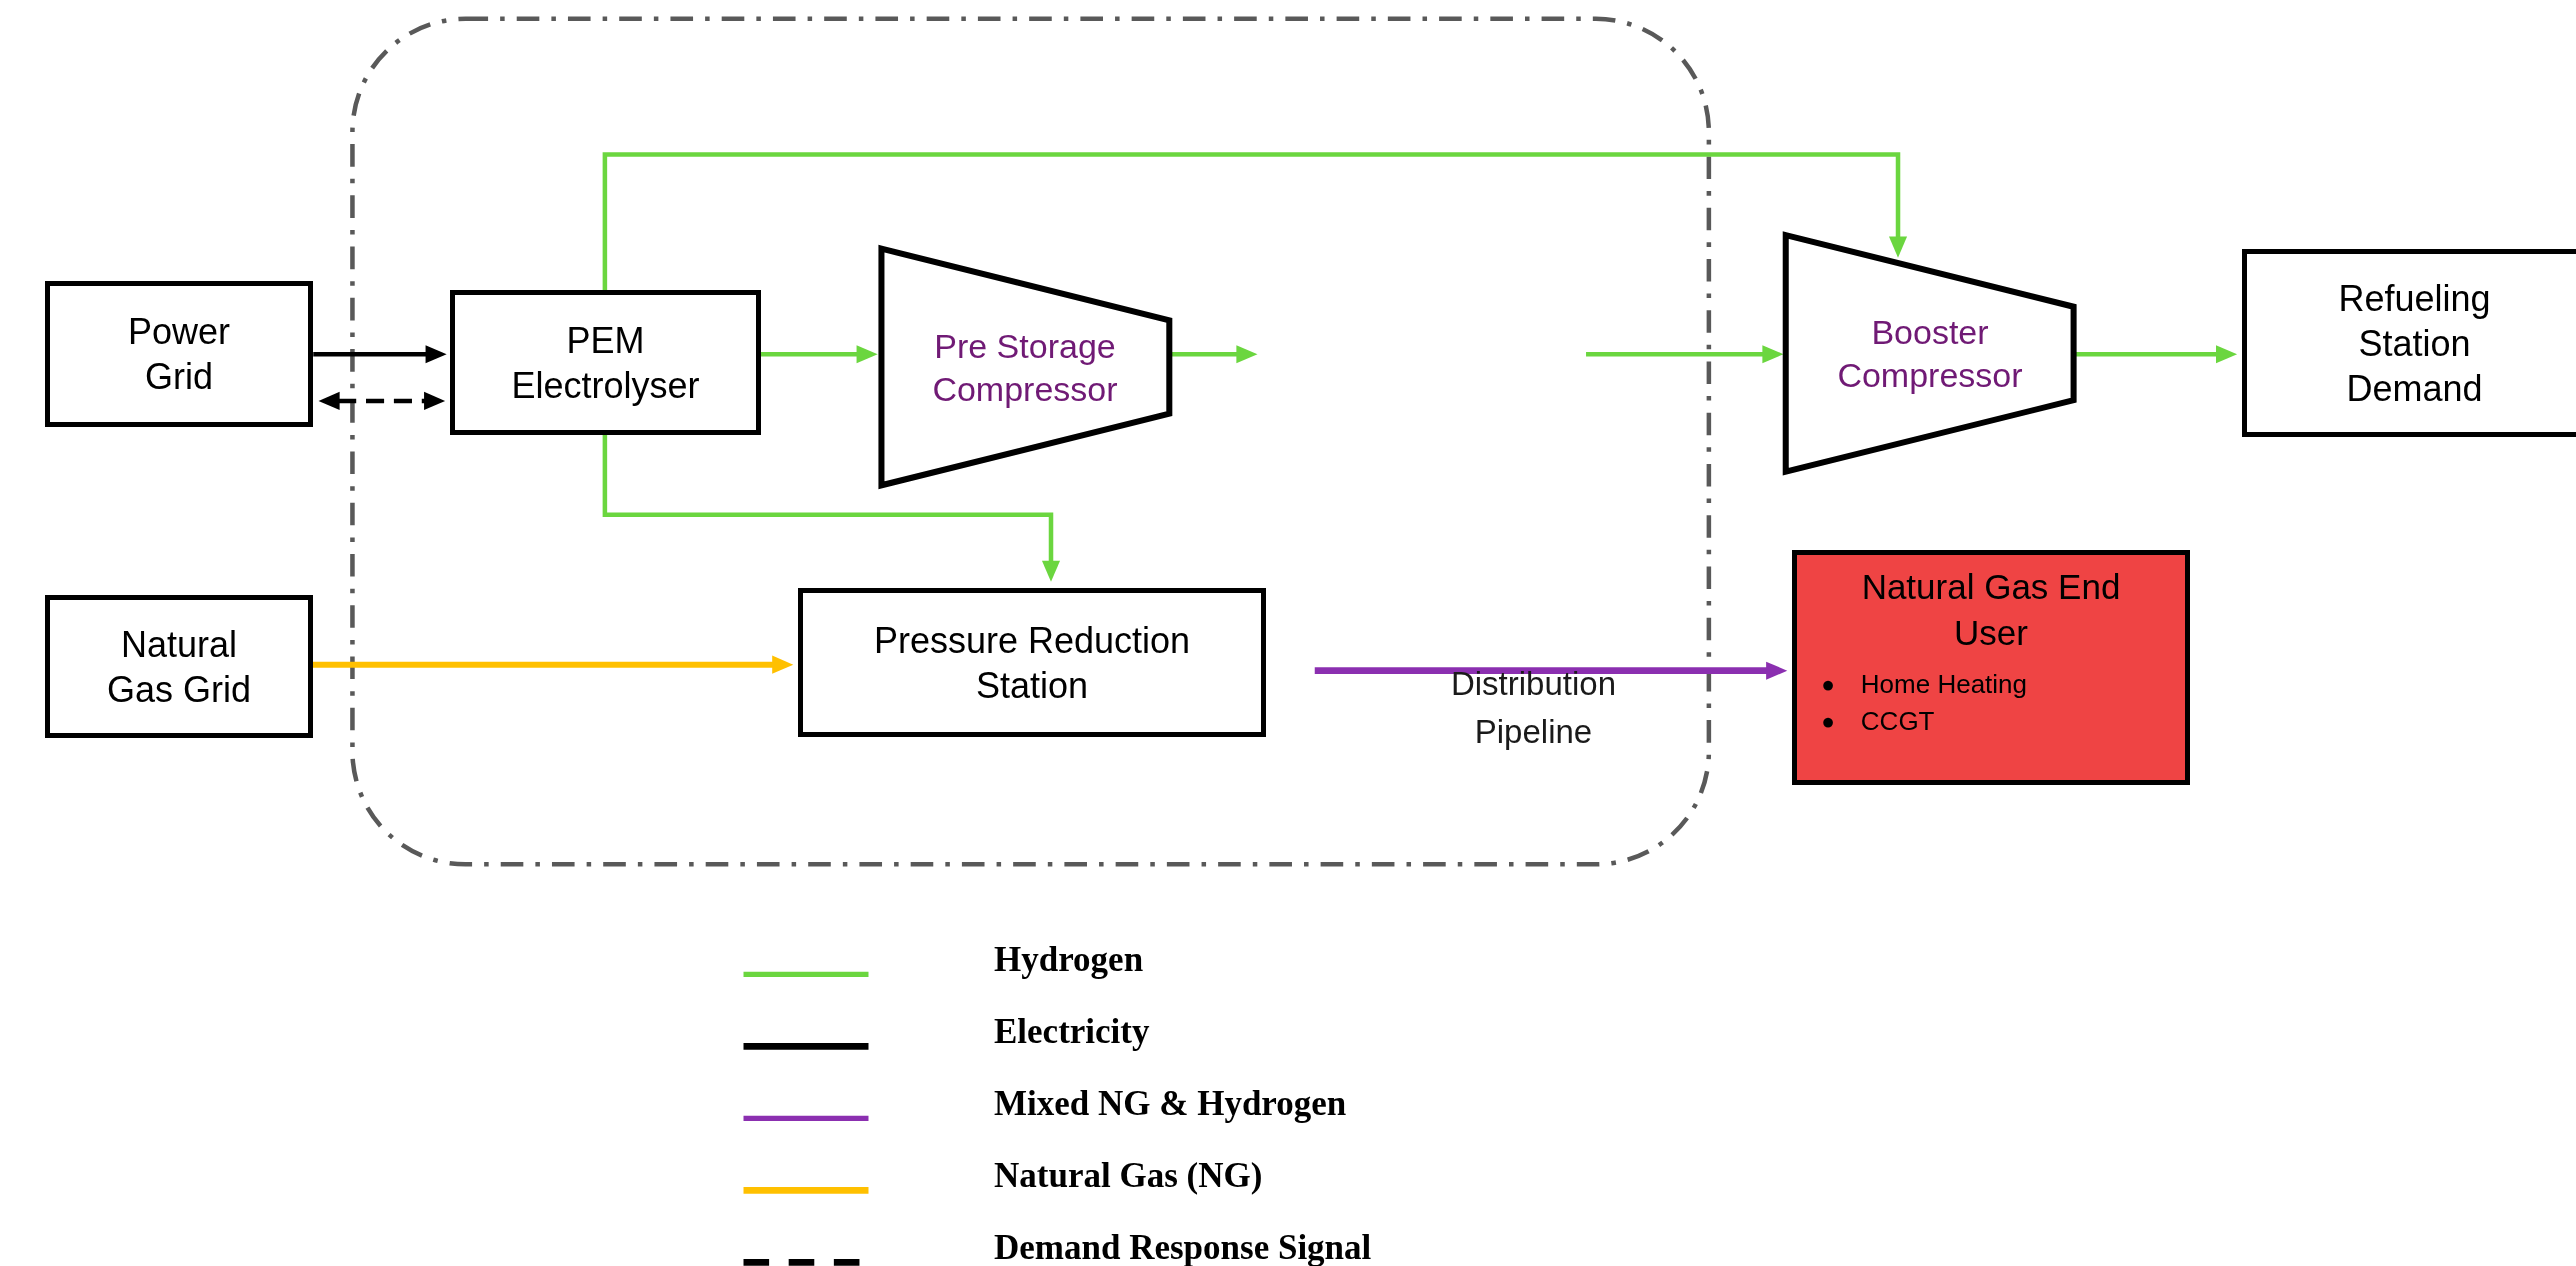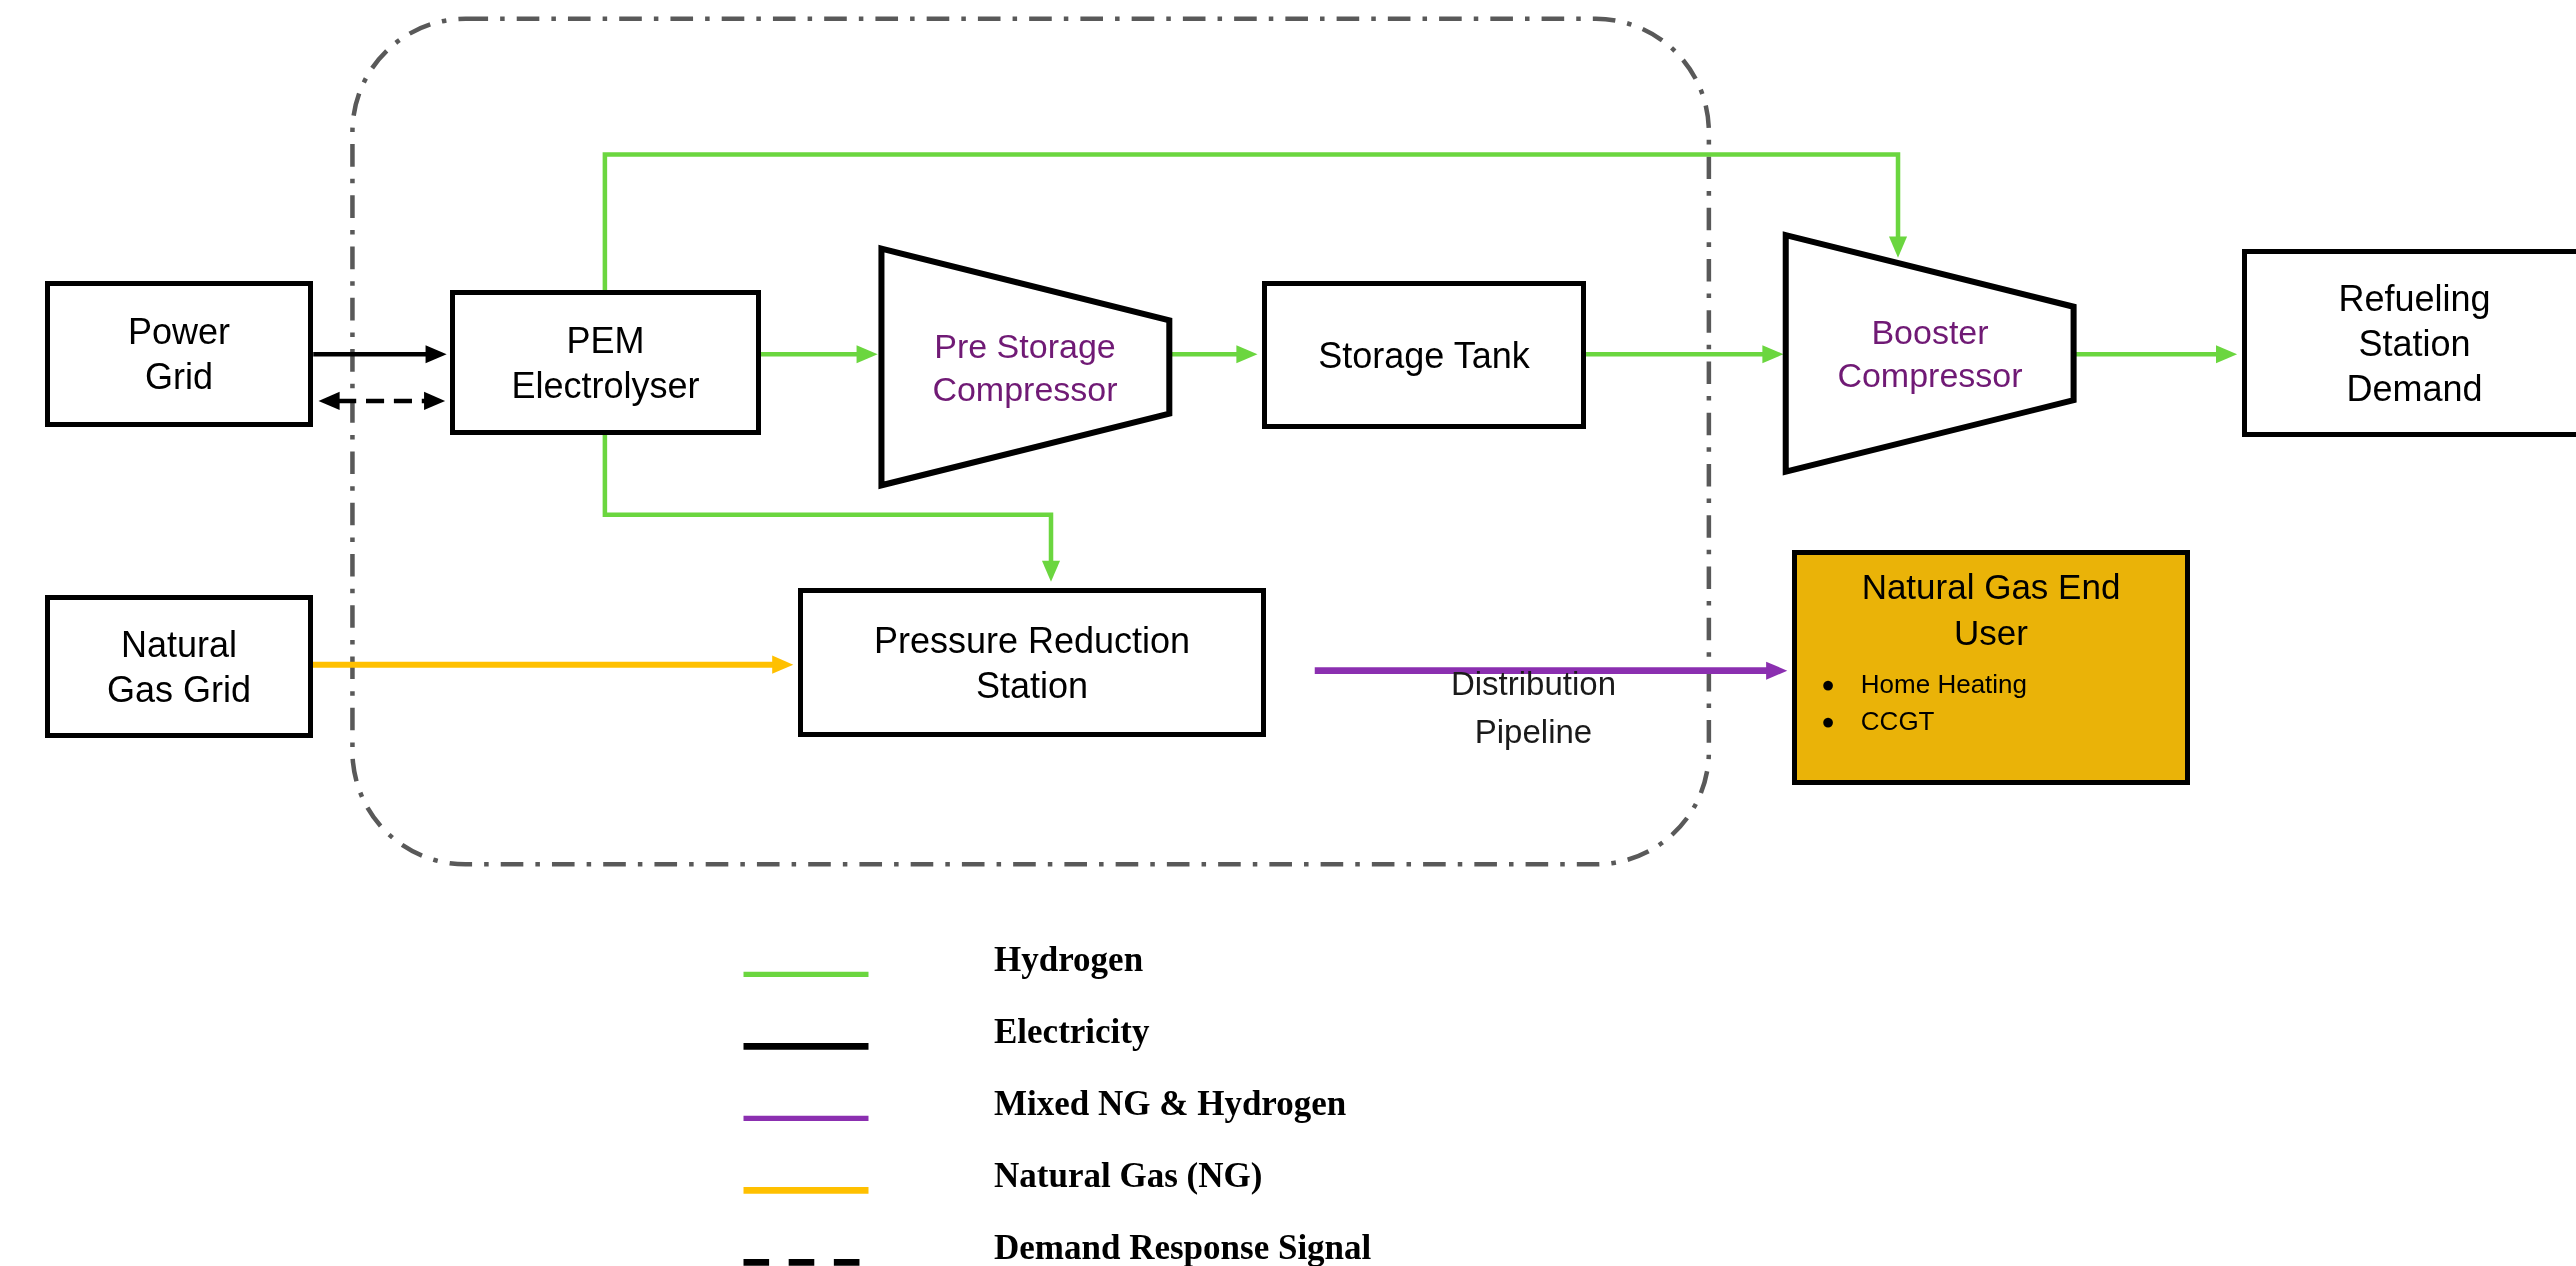--- a/index.html
+++ b/index.html
@@ -34,21 +34,21 @@
     position:absolute;
     text-align:center;
     font-size:33px;line-height:1.45;color:#1a1a1a;
     white-space:pre-line;
   }
   
   #ng-end-user{
     position:absolute;
     box-sizing:border-box;
     border:5.3px solid #000000;
-    background:#eab308;
+    background:#ef4444;
     display:flex;flex-direction:column;
     padding:9px 13.6px 0 13.6px;
   }
   #ng-end-user .title{
     font-size:35px;line-height:1.3;color:#000000;
     text-align:center;white-space:pre-line;
   }
   #ng-end-user .bullets{margin-top:10.6px;}
   #ng-end-user .bullet-row{
     display:flex;align-items:baseline;
@@ -119,21 +119,20 @@
 
   <div class="node" style="left:19px;top:281px;width:268px;height:146px;">Power
 Grid</div>
 
   <div class="node" style="left:424px;top:290px;width:311px;height:145px;">PEM
 Electrolyser</div>
 
   <div class="shape-label" style="left:855px;top:298px;width:288px;height:139px;">Pre Storage
 Compressor</div>
 
-  <div class="node" style="left:1236px;top:281px;width:324px;height:148px;">Storage Tank</div>
 
   <div class="shape-label" style="left:1760px;top:284px;width:288px;height:139px;">Booster
 Compressor</div>
 
   <div class="node" style="left:2216px;top:249px;width:345px;height:188px;">Refueling
 Station
 Demand</div>
 
   <div class="node" style="left:19px;top:595px;width:268px;height:143px;">Natural
 Gas Grid</div>

